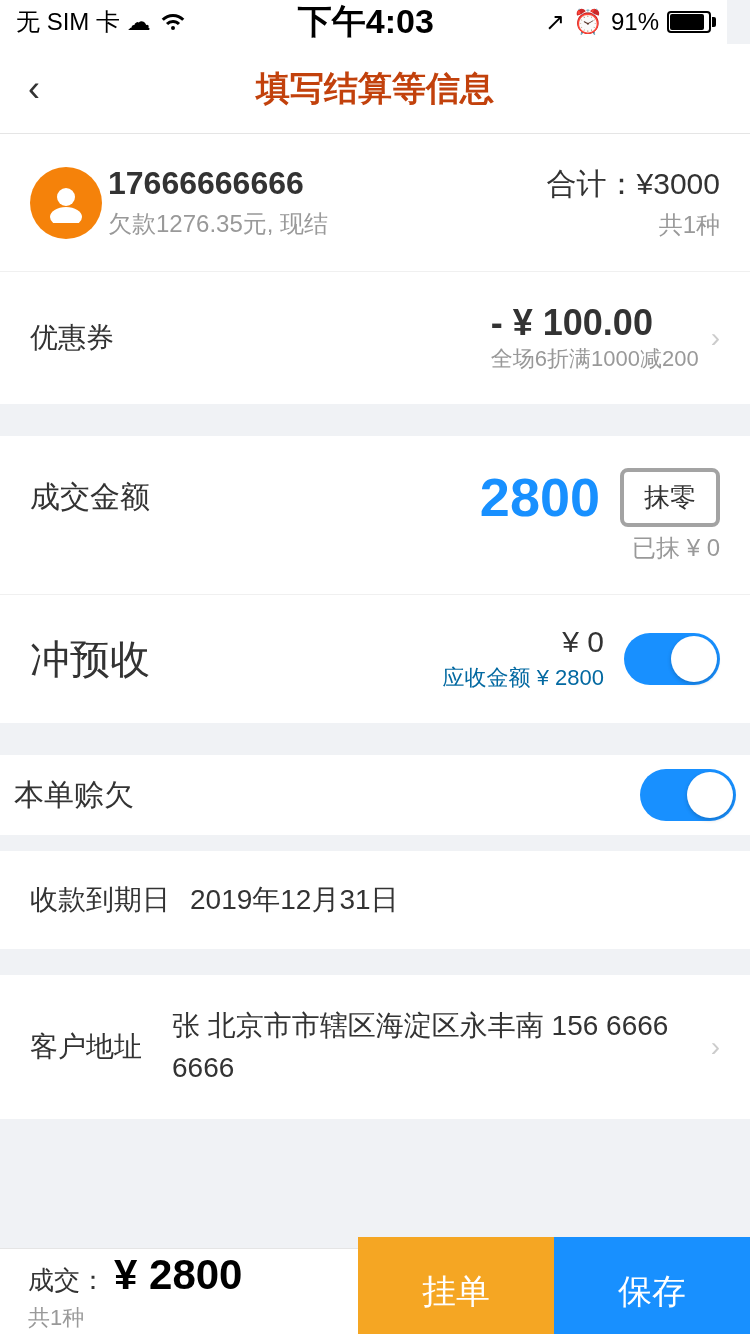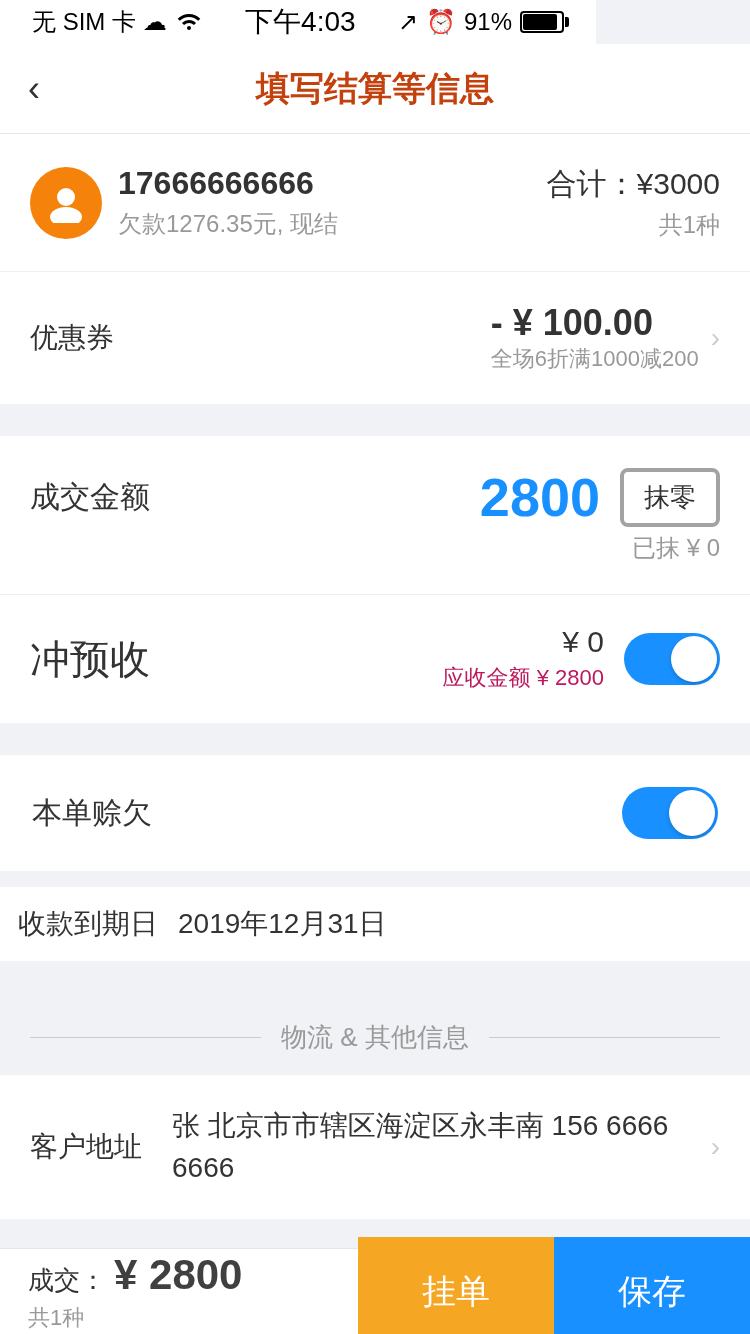--- a/index.html
+++ b/index.html
@@ -9,32 +9,32 @@
       min-height: 1334px;
       font-family: -apple-system, "PingFang SC", "Helvetica Neue", sans-serif;
       background: #f0f2f5;
       color: #333;
       font-size: 28px;
       position: relative;
     }
 
     
     .status-bar {
-      width: 596px;
+      width: 727px;
       height: 44px;
       background: #fff;
       display: flex;
       align-items: center;
       justify-content: space-between;
-      padding: 0 32px;
+      padding: 0 16px;
       font-size: 24px;
       color: #000;
     }
     .status-left { display: flex; align-items: center; gap: 8px; }
-    .status-center { font-size: 28px; font-weight: 400; }
+    .status-center { font-size: 34px; font-weight: 700; }
     .status-right { display: flex; align-items: center; gap: 8px; font-size: 24px; }
     .battery {
       width: 44px; height: 22px; border: 2px solid #000; border-radius: 4px;
       position: relative; display: inline-flex; align-items: center;
     }
     .battery::after {
       content: '';
       position: absolute; right: -7px; top: 50%; transform: translateY(-50%);
       width: 4px; height: 10px; background: #000; border-radius: 0 2px 2px 0;
     }
@@ -87,21 +87,21 @@
     }
     .avatar {
       width: 72px; height: 72px; border-radius: 50%;
       background: #f5820a;
       display: flex; align-items: center; justify-content: center;
       font-size: 36px; color: #fff;
       flex-shrink: 0;
     }
     .user-info {
       flex: 1;
-      margin-left: 16px;
+      margin-left: 6px;
     }
     .user-phone {
       font-size: 32px;
       font-weight: 600;
       color: #333;
     }
     .user-note {
       font-size: 24px;
       color: #999;
       margin-top: 6px;
@@ -220,21 +220,21 @@
     }
     .precollect-amount-block {
       text-align: right;
     }
     .precollect-amount {
       font-size: 30px;
       color: #333;
     }
     .precollect-sub {
       font-size: 22px;
-      color: #be185d;
+      color: #0369a1;
       margin-top: 4px;
     }
 
     
     .toggle {
       width: 96px; height: 52px;
       border-radius: 26px;
       background: #1890ff;
       position: relative;
       cursor: pointer;
@@ -246,38 +246,38 @@
       background: #fff;
       position: absolute;
       top: 3px; right: 3px;
       box-shadow: 0 2px 4px rgba(0,0,0,0.2);
       transition: right 0.2s;
     }
 
     
     .debt-section {
       background: #fff;
-      padding: 32px;
+      padding: 14px;
       display: flex;
       align-items: center;
       justify-content: space-between;
       margin-bottom: 16px;
     }
     .debt-label {
       font-size: 30px;
       color: #333;
     }
 
     
     .duedate-section {
       background: #fff;
-      padding: 18px;
+      padding: 30px;
       display: flex;
       gap: 20px;
-      margin-bottom: 23px;
+      margin-bottom: 10px;
     }
     .duedate-label {
       font-size: 28px;
       color: #333;
     }
     .duedate-value {
       font-size: 28px;
       color: #333;
     }
 
@@ -347,21 +347,21 @@
       align-items: baseline;
       gap: 8px;
     }
     .bottom-label {
       font-size: 26px;
       color: #333;
     }
     .bottom-value {
       font-size: 42px;
       font-weight: 700;
-      color: #404040;
+      color: #000000;
     }
     .bottom-count {
       font-size: 22px;
       color: #999;
       margin-top: 4px;
     }
     .btn-pending {
       width: 196px;
       height: 110px;
       background: #f5a623;
@@ -486,25 +486,20 @@
     </div>
   </div>
 
   <div class="duedate-section section-card">
     <span class="duedate-label">收款到期日</span>
     <span class="duedate-value">2019年12月31日</span>
   </div>
 
   <div class="divider-section"></div>
 
-  <div class="logistics-divider">
-    <div class="divider-line"></div>
-    <span class="divider-text">物流 &amp; 其他信息</span>
-    <div class="divider-line"></div>
-  </div>
 
   <div class="address-section section-card">
     <span class="address-label">客户地址</span>
     <span class="address-value">张 北京市市辖区海淀区永丰南 156 6666 6666</span>
     <span class="chevron-icon">›</span>
   </div>
 
   <div class="gray-area"></div>
 
 </div>

